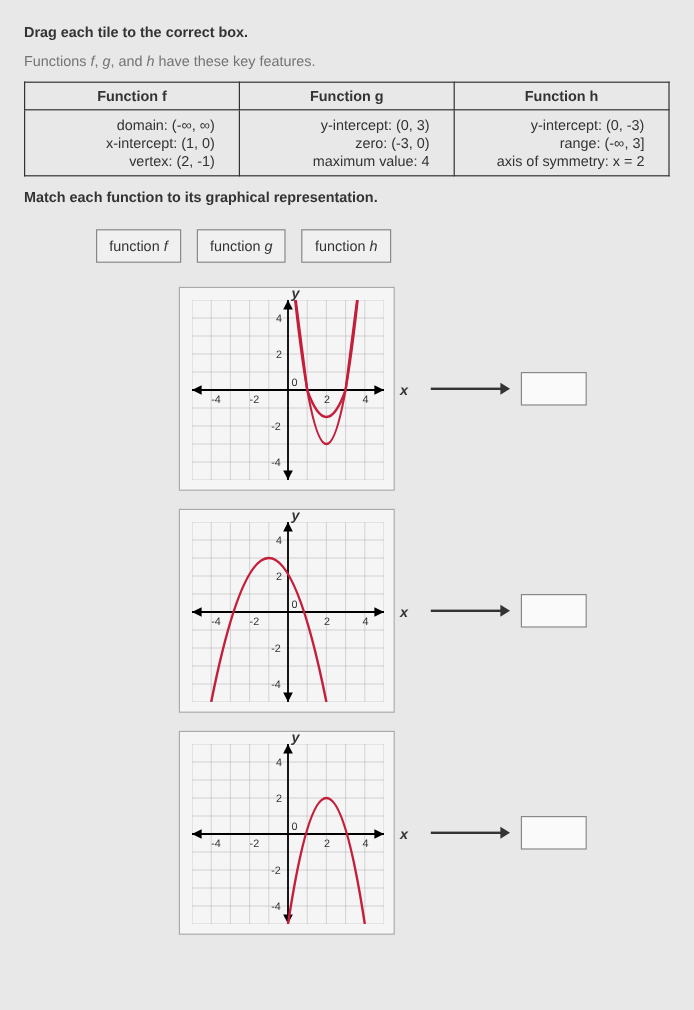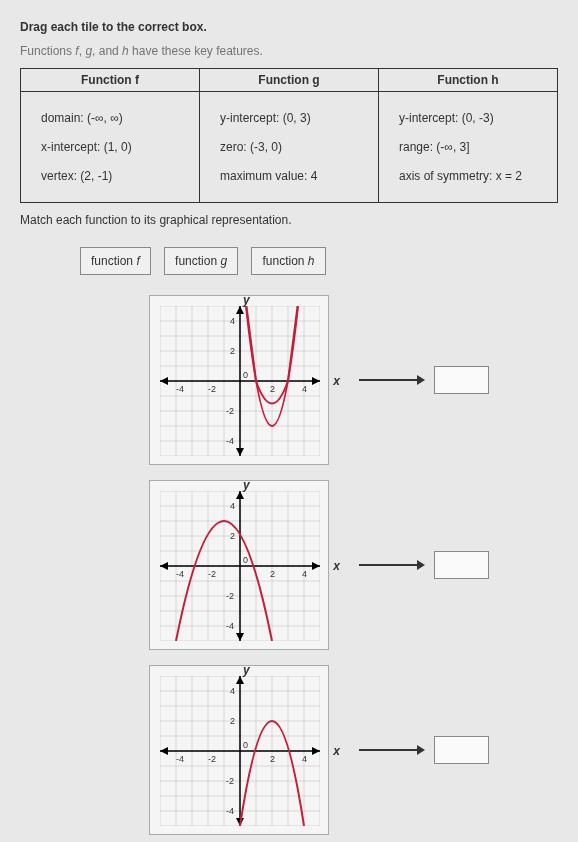--- a/index.html
+++ b/index.html
@@ -34,25 +34,27 @@
       padding: 4px 20px;
       text-align: left;
       vertical-align: top;
       width: 33.33%;
     }
     table.features th {
       font-weight: bold;
       text-align: center;
     }
     .cell-line {
-      margin: 15px 0;
+      margin: 1px 0;
+      text-align: right;
     }
     .match-text {
       margin-bottom: 20px;
       color: #333;
+      font-weight: bold;
     }
     .tiles {
       margin-left: 60px;
       margin-bottom: 20px;
     }
     .tile {
       display: inline-block;
       border: 1px solid #888;
       padding: 6px 10px;
       margin-right: 10px;

